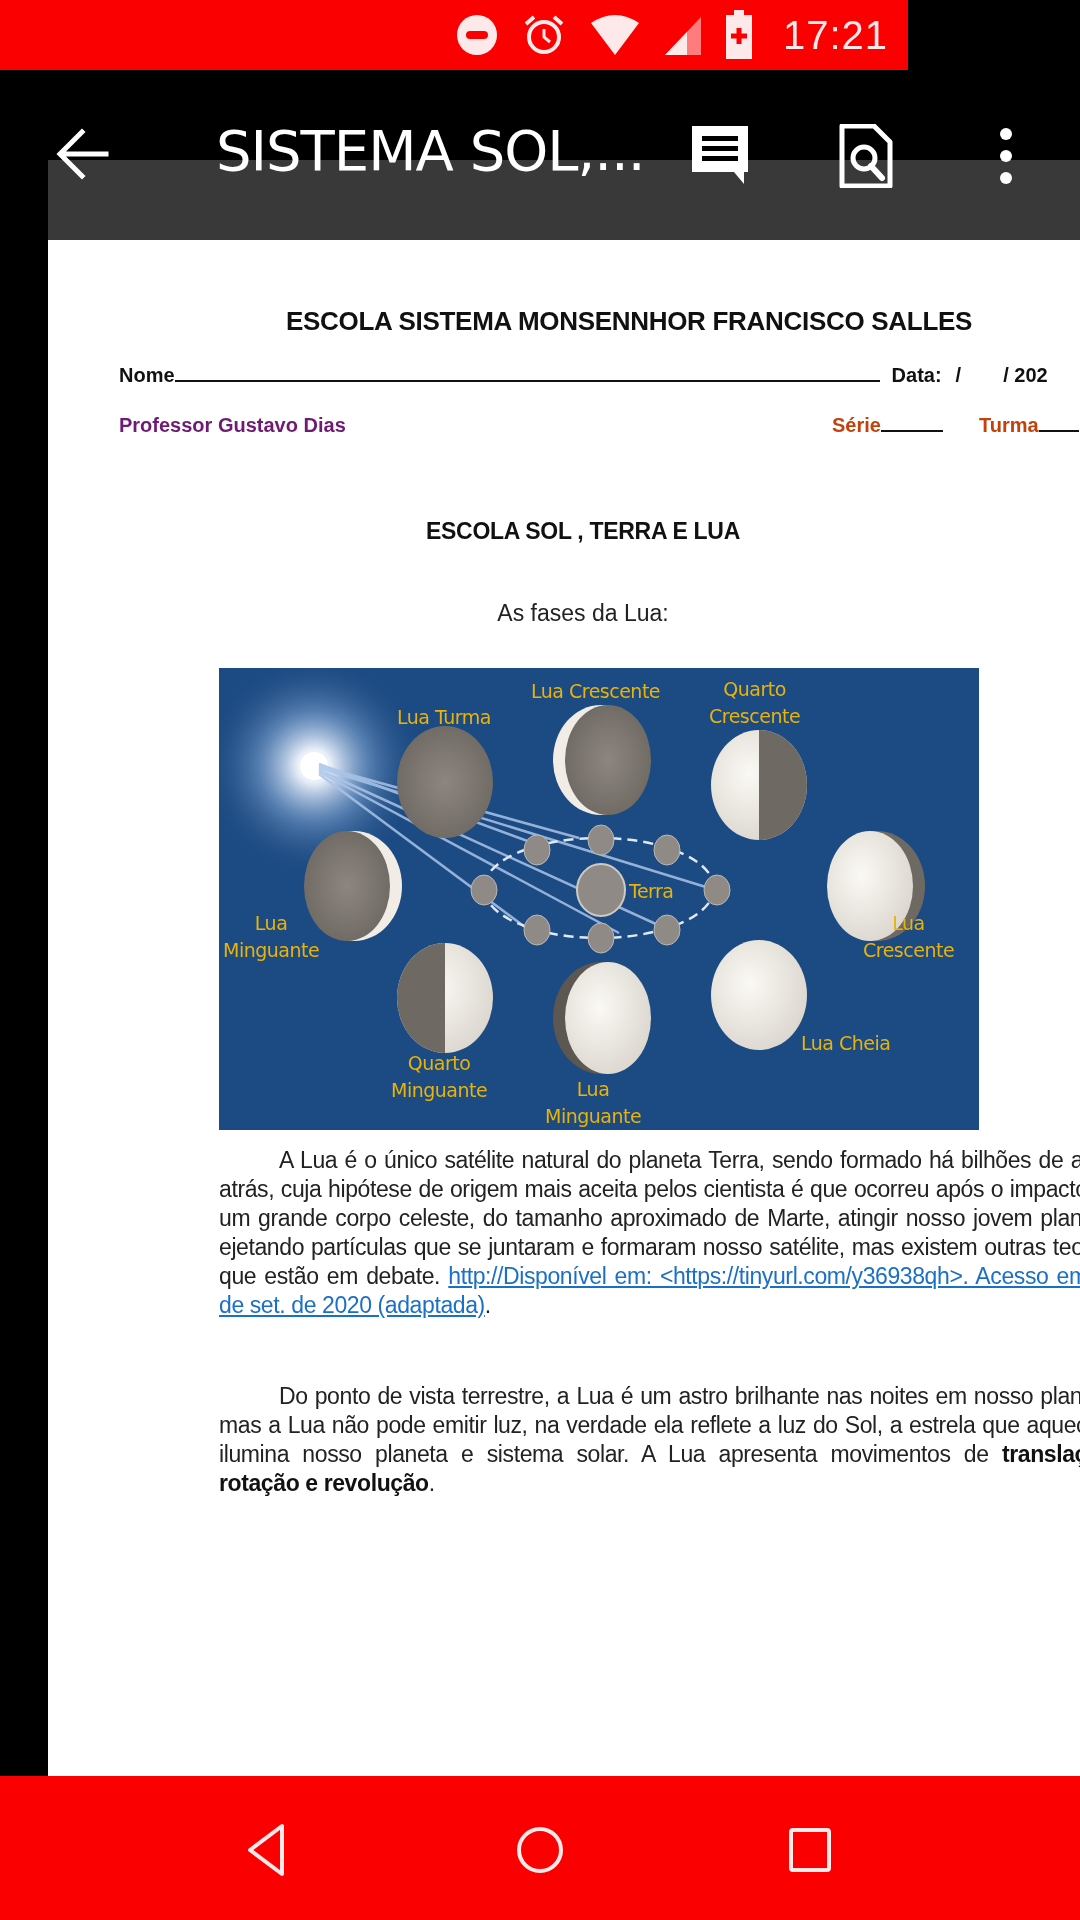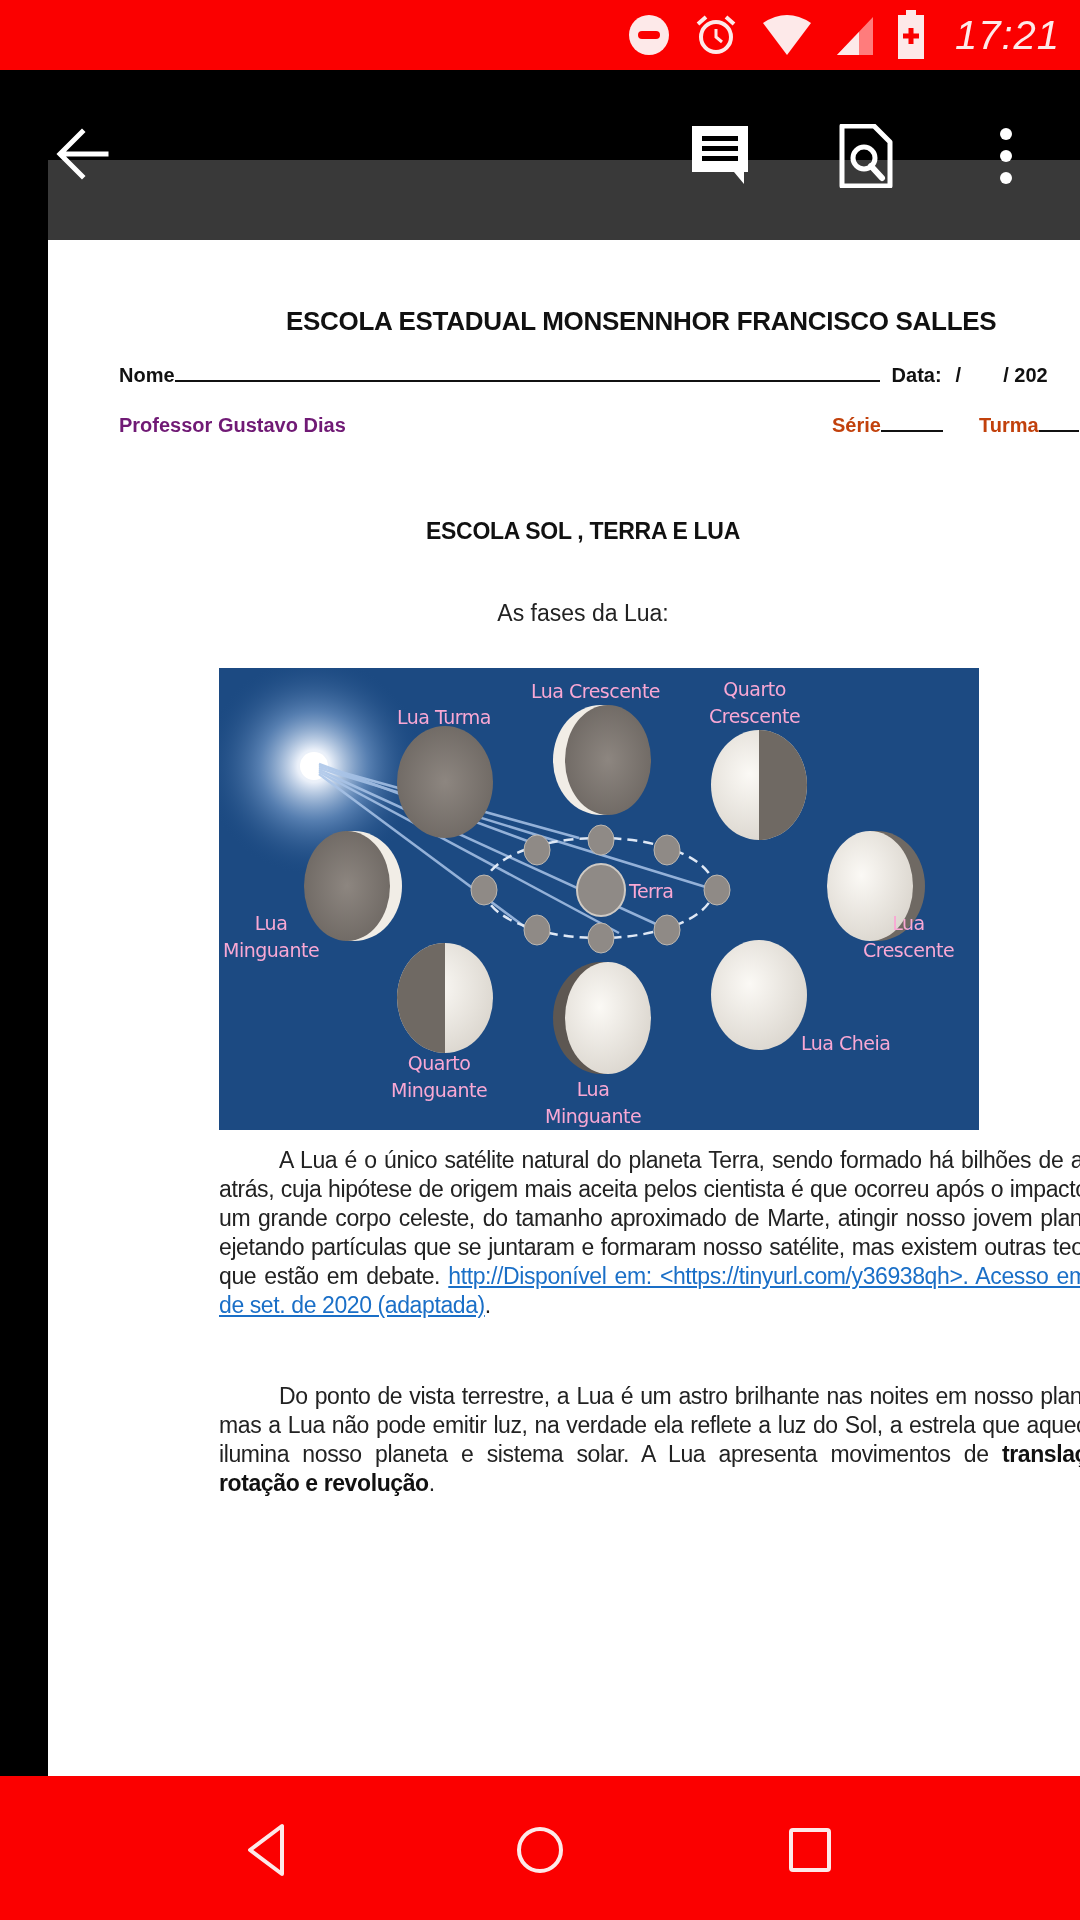--- a/index.html
+++ b/index.html
@@ -1,20 +1,20 @@
 <!DOCTYPE html>
 <html><head>
 <meta charset="utf-8">
 <style>
   * { box-sizing: border-box; margin: 0; padding: 0; }
   html, body { width: 1080px; height: 1920px; overflow: hidden; background: #000; }
   body { position: relative; font-family: "Liberation Sans", sans-serif; }
 
   
-  .status-bar { position: absolute; left: 0; top: 0; width: 1080px; height: 70px; background: #fb0000; font-style: italic; }
+  .status-bar { position: absolute; left: 0; top: 0; width: 908px; height: 70px; background: #fb0000; }
   .status-icons { position: absolute; right: 20px; top: 0; height: 70px; display: flex; align-items: center; gap: 22px; }
   .status-icons svg { display: block; }
   .status-time { color: #fde9e9; font-size: 40px; font-family: "Liberation Sans", sans-serif; margin-left: 8px; letter-spacing: 1px; }
 
   
   .left-strip { position: absolute; left: 0; top: 70px; width: 48px; height: 1706px; background: #000; }
 
   
   .toolbar-black { position: absolute; left: 0; top: 70px; width: 1080px; height: 90px; background: #000; }
   .toolbar-gray { position: absolute; left: 48px; top: 160px; width: 1032px; height: 80px; background: #393939; }
@@ -40,21 +40,21 @@
   .row-serie .u2 { width: 40px; }
 
   .doc-title { position: absolute; left: 0; width: 1200px; top: 278px; text-align: center; font-weight: bold; font-size: 23px; color: #111; letter-spacing: -0.3px; padding-left: 0; }
   .doc-title span { display: inline-block; margin-left: -130px; }
   .doc-subtitle { position: absolute; left: 0; width: 1200px; top: 360px; text-align: center; font-size: 23px; color: #222; }
   .doc-subtitle span { display: inline-block; margin-left: -130px; }
 
   
   .figure { position: absolute; left: 171px; top: 428px; width: 760px; height: 462px; background: #1c4a82; overflow: hidden; }
   .figure svg { position: absolute; left: 0; top: 0; }
-  .fig-label { position: absolute; color: #f9a8d4; font-size: 19px; font-family: "DejaVu Sans", sans-serif; text-align: center; line-height: 27px; white-space: nowrap; letter-spacing: -0.5px; }
+  .fig-label { position: absolute; color: #eab308; font-size: 19px; font-family: "DejaVu Sans", sans-serif; text-align: center; line-height: 27px; white-space: nowrap; letter-spacing: -0.5px; }
 
   
   .para { position: absolute; left: 171px; width: 900px; font-family: "Liberation Sans", sans-serif; font-size: 23px; line-height: 29px; color: #222; text-align: justify; letter-spacing: -0.4px; }
   .para .indent { display: inline-block; width: 60px; }
   .para a { color: #1a6fc7; text-decoration: underline; }
   .para b { color: #111; }
   .p1 { top: 906px; }
   .p2 { top: 1142px; }
 
   
@@ -95,40 +95,41 @@
 </div>
 
 <div class="toolbar-black"></div>
 <div class="left-strip"></div>
 <div class="toolbar-gray"></div>
 
 <div class="toolbar-content">
   <svg class="tb-back" viewBox="0 0 60 60">
     <path d="M8 30 H52 M28 8 L6 30 L28 52" fill="none" stroke="#fff" stroke-width="5" stroke-linecap="square"></path>
   </svg>
+  <div class="tb-title">SISTEMA SOL,...</div>
   <svg class="tb-comment" viewBox="0 0 64 64">
     <path d="M4 4 H60 V50 H56 V62 L46 50 H4 Z" fill="#fff"></path>
     <rect x="14" y="14" width="36" height="5" fill="#000"></rect>
     <rect x="14" y="24" width="36" height="5" fill="#000"></rect>
     <rect x="14" y="34" width="36" height="5" fill="#000"></rect>
   </svg>
   <svg class="tb-search-doc" viewBox="0 0 56 64">
     <path d="M4 2 H36 L52 18 V62 H4 Z" fill="none" stroke="#fff" stroke-width="5" stroke-linejoin="round"></path>
     <circle cx="26" cy="34" r="11" fill="none" stroke="#fff" stroke-width="5"></circle>
     <path d="M33 42 L44 54" stroke="#fff" stroke-width="6" stroke-linecap="round"></path>
   </svg>
   <svg class="tb-more" width="28" height="60" viewBox="0 0 28 60">
     <circle cx="14" cy="8" r="6" fill="#fff"></circle>
     <circle cx="14" cy="30" r="6" fill="#fff"></circle>
     <circle cx="14" cy="52" r="6" fill="#fff"></circle>
   </svg>
 </div>
 
 <div class="page">
-  <div class="school">ESCOLA ESTADUAL MONSENNHOR FRANCISCO SALLES</div>
+  <div class="school">ESCOLA SISTEMA MONSENNHOR FRANCISCO SALLES</div>
 
   <div class="row-nome">
     <span>Nome</span><span class="line"></span><span class="date-label">Data:</span><span class="slash1">/</span><span>/ 202</span>
   </div>
 
   <div class="row-prof">Professor Gustavo Dias</div>
   <div class="row-serie">
     <span>Série</span><span class="u u1"></span><span>Turma</span><span class="u u2"></span>
   </div>
 

